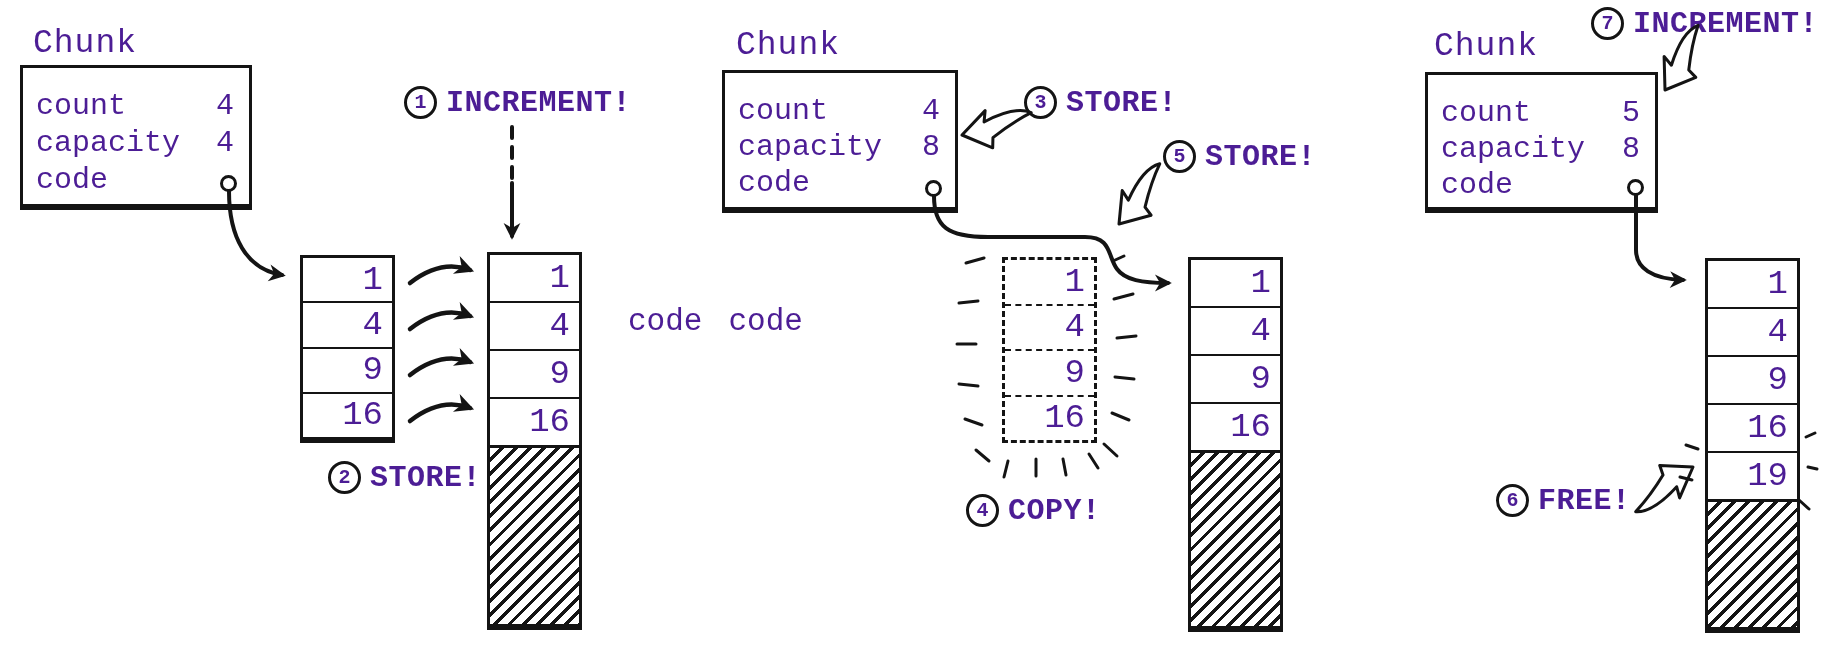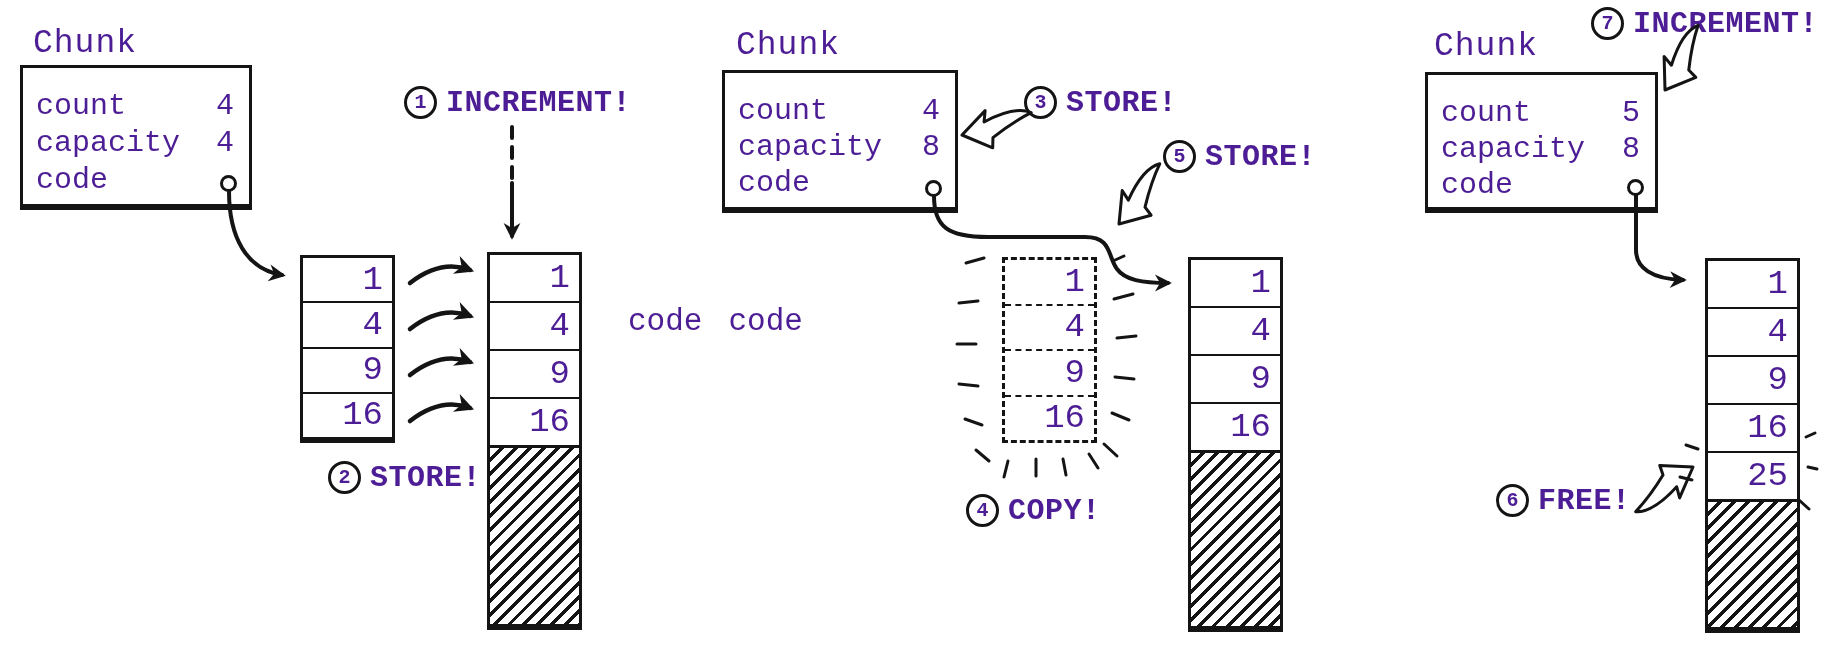--- a/index.html
+++ b/index.html
@@ -122,21 +122,21 @@
     <div class="cell">9</div>
     <div class="cell">16</div>
     <div class="free"></div>
   </div>
 
   <div class="array" style="left:1705px;top:258px;width:95px;height:375px">
     <div class="cell">1</div>
     <div class="cell">4</div>
     <div class="cell">9</div>
     <div class="cell">16</div>
-    <div class="cell">25</div>
+    <div class="cell">19</div>
     <div class="free"></div>
   </div>
 
   <div class="step" style="left:404px;top:86px">
     <span class="badge">1</span>
     <span class="slab">INCREMENT!</span>
   </div>
   <div class="step" style="left:328px;top:461px">
     <span class="badge">2</span>
     <span class="slab">STORE!</span>

